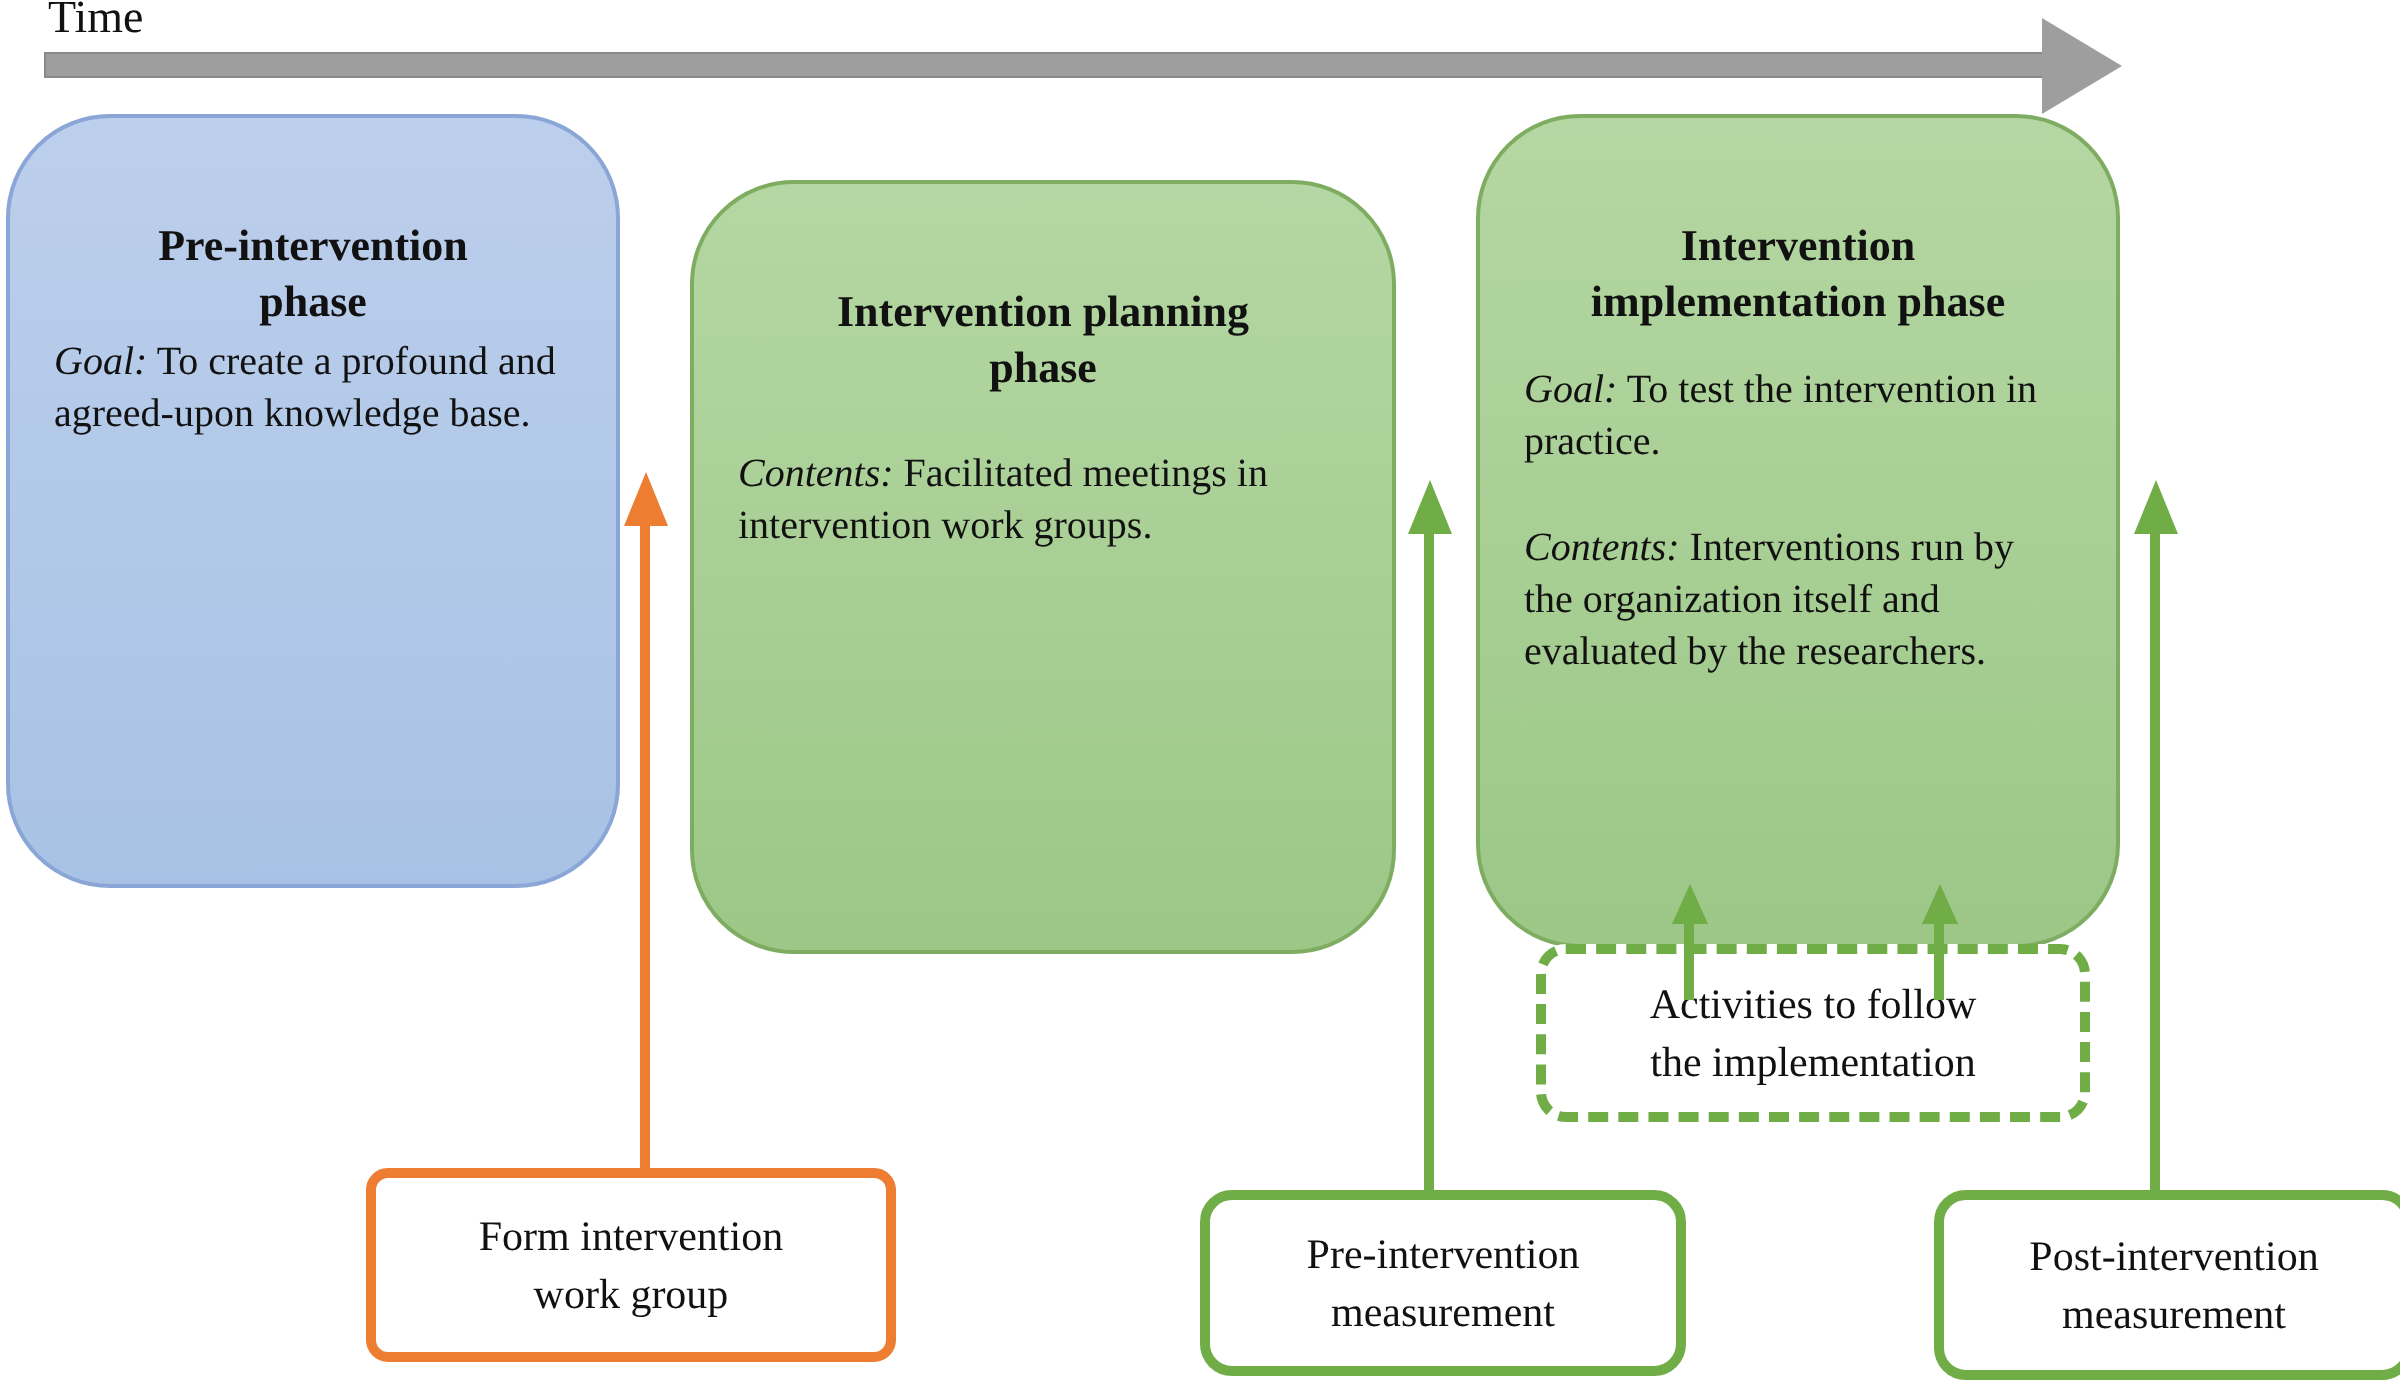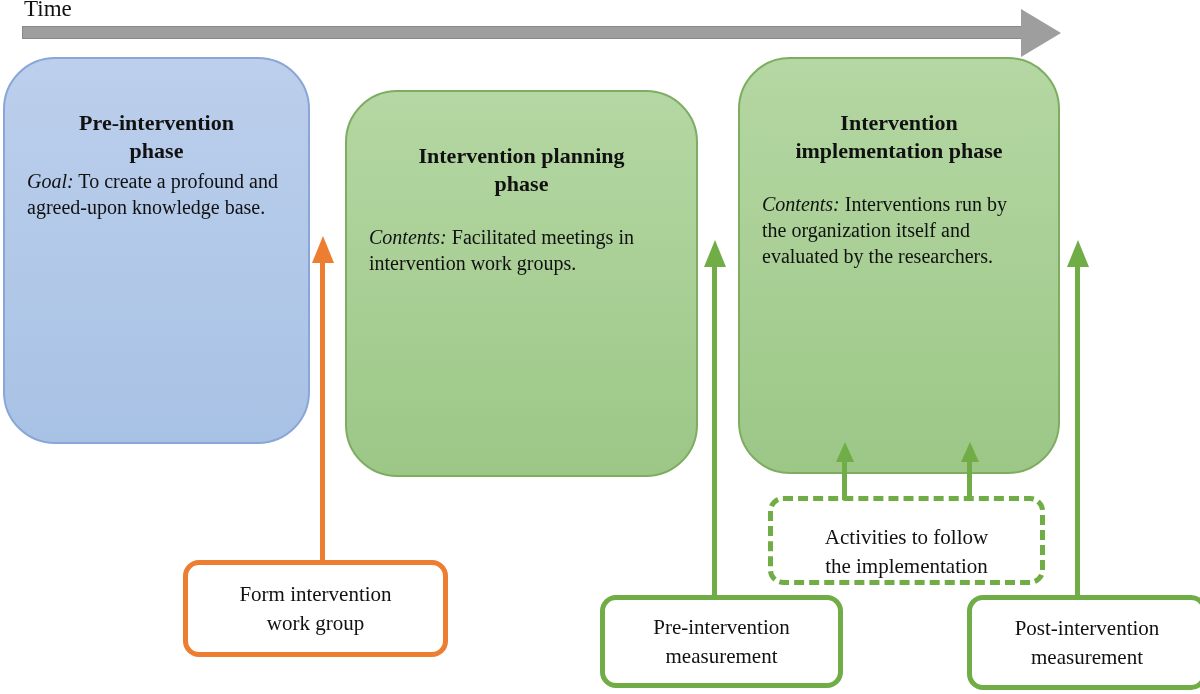--- a/index.html
+++ b/index.html
@@ -51,24 +51,24 @@
   
   .callout{position:absolute; box-sizing:border-box; background:#fff;
     border-radius:16px; display:flex; align-items:center; justify-content:center;
     text-align:center; font-size:21px; line-height:1.35; white-space:pre-line;}
   .callout.orange{border:5px solid var(--accent-orange);}
   .callout.green{border:5px solid var(--accent-green);}
   .note{position:absolute; box-sizing:border-box; background:#fff;
     border:5px dashed var(--accent-green); border-radius:15px;
     display:flex; align-items:center; justify-content:center; text-align:center;
     font-size:21px; line-height:1.35; white-space:pre-line;}
-  .co-form{left:183px; top:560px; width:265px; height:97px;}
+  .co-form{left:183px; top:584px; width:265px; height:97px;border-radius:11px;}
   .co-pre{left:600px; top:595px; width:243px; height:93px;}
   .co-post{left:955px; top:595px; width:240px; height:95px;margin-left:12px;}
-  .note-box{left:768px; top:496px; width:277px; height:89px;align-items:flex-end;}
+  .note-box{left:768px; top:472px; width:277px; height:89px;}
 </style>
 </head>
 <body>
 
 <div class="canvas">
 
   <div class="time-label">Time</div>
   <div class="time-bar"></div>
   <div class="time-head"></div>
 
@@ -82,20 +82,22 @@
   <div class="phase green phase2">
     <div class="phase-title">Intervention planning
 phase</div>
     <p class="contents"><i>Contents:</i>
       <span>Facilitated meetings in intervention work groups.</span></p>
   </div>
 
   <div class="phase green phase3">
     <div class="phase-title">Intervention
 implementation phase</div>
+    <p class="goal"><i>Goal:</i>
+      <span>To test the intervention in practice.</span></p>
     <p class="contents"><i>Contents:</i>
       <span>Interventions run by the organization itself and evaluated by the researchers.</span></p>
   </div>
 
   <div class="shaft orange" style="left:320px; top:260px; height:334px;"></div>
   <div class="head-up orange" style="left:312px; top:236px;"></div>
 
   <div class="shaft green" style="left:712px; top:264px; height:332px;"></div>
   <div class="head-up green" style="left:704px; top:240px;"></div>
 

